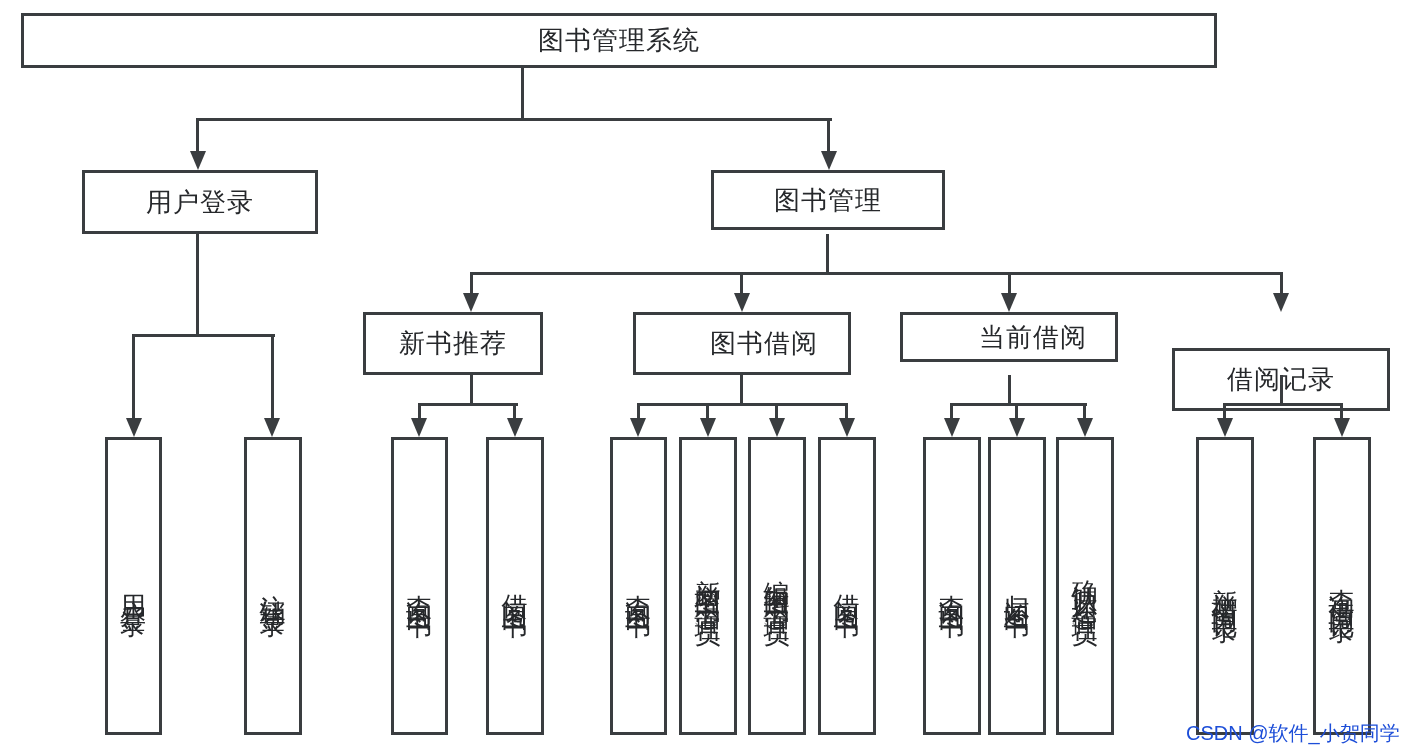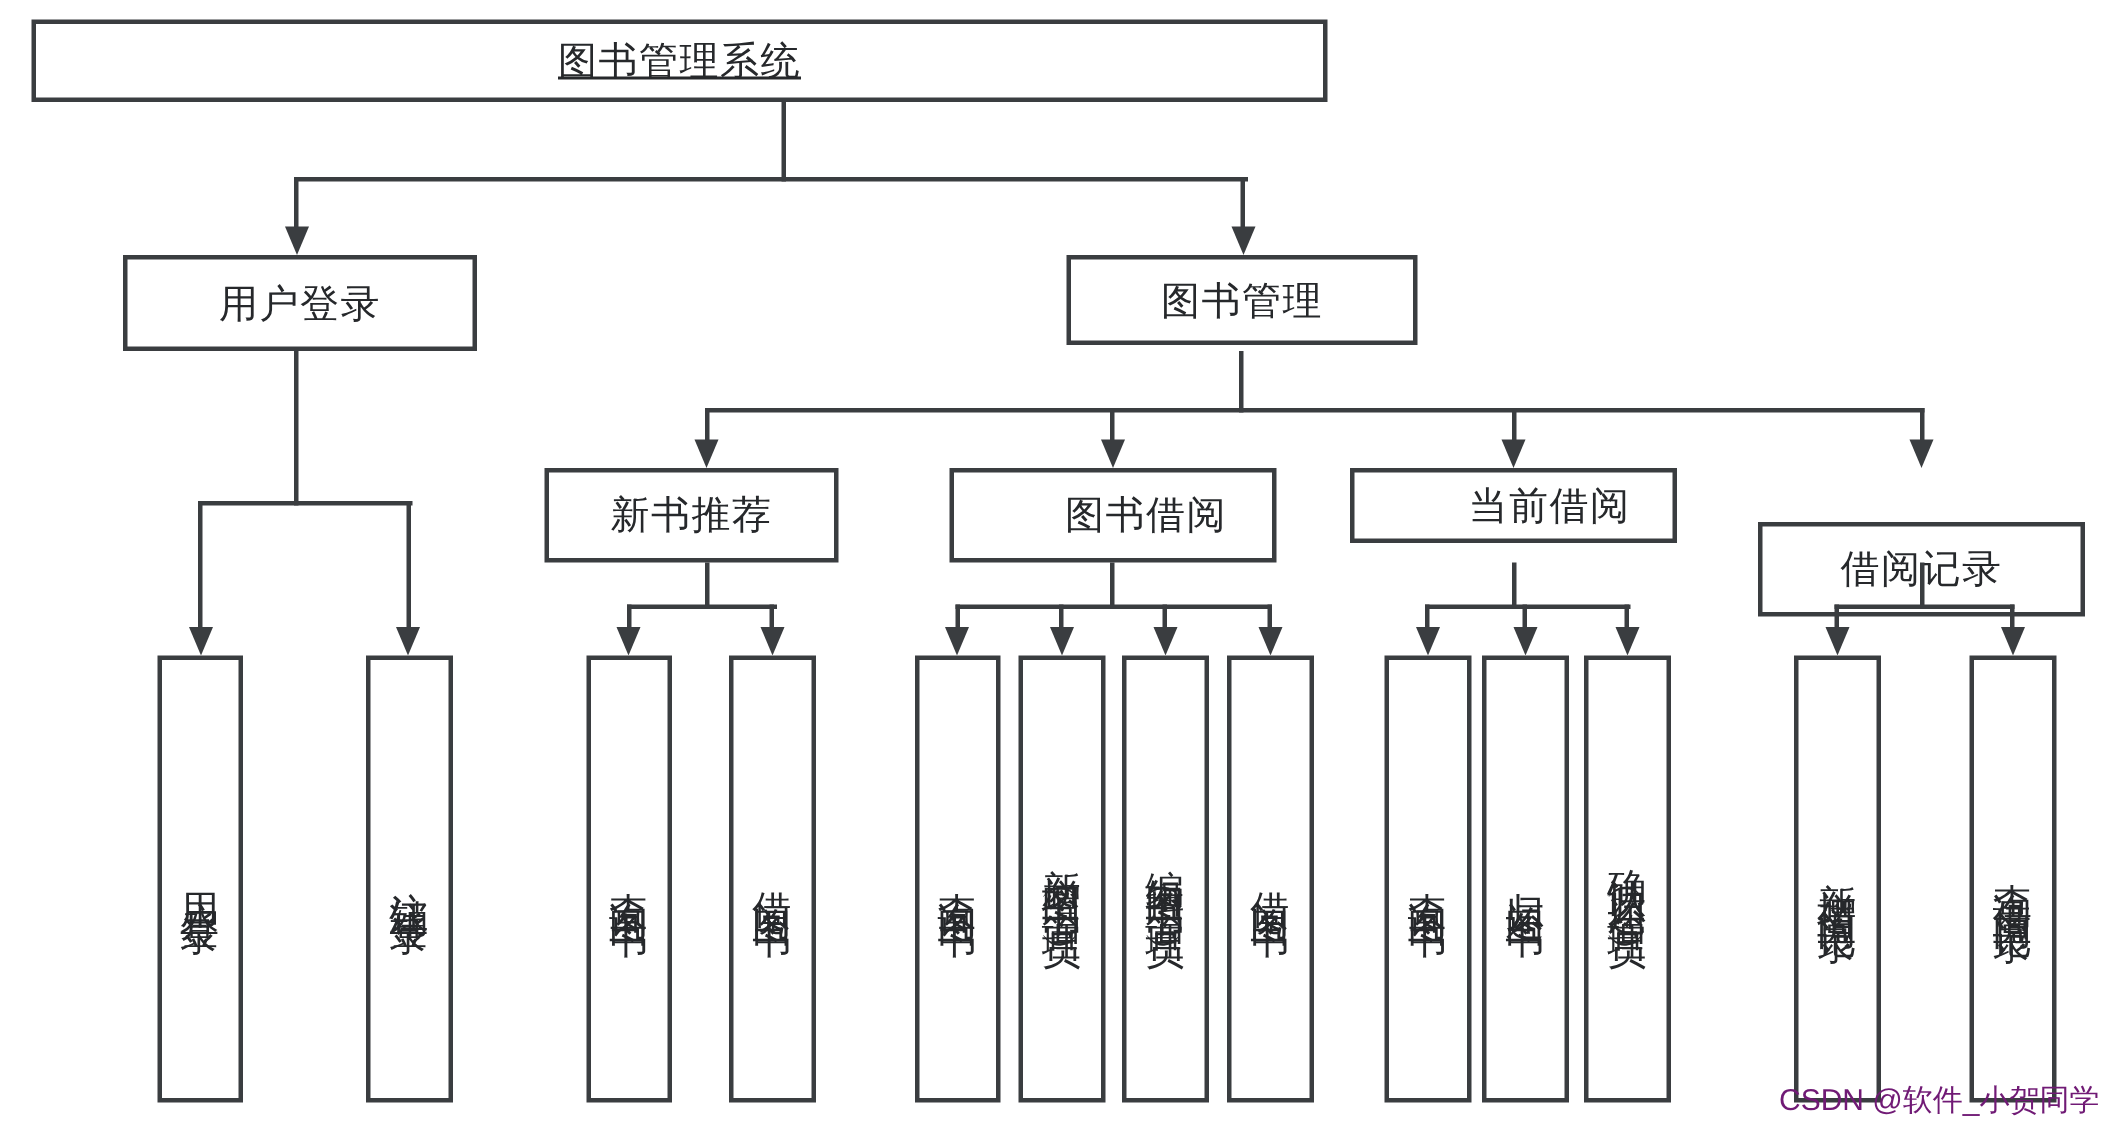--- a/index.html
+++ b/index.html
@@ -61,31 +61,31 @@
     height: 0;
     border-left: 8px solid transparent;
     border-right: 8px solid transparent;
     border-top: 19px solid #3a3d40;
   }
   .watermark {
     position: absolute;
     left: 1186px;
     top: 720px;
     font-size: 20px;
-    color: #701a75;
+    color: #1d4ed8;
     z-index: 6;
     white-space: nowrap;
   }
 </style>
 </head>
 <body>
 
 <div class="canvas">
 
-  <div class="node" style="left:21px; top:13px; width:864px; height:55px;text-decoration:underline;">图书管理系统</div>
+  <div class="node" style="left:21px; top:13px; width:1196px; height:55px;">图书管理系统</div>
 
   <div class="l" style="left:521px; top:68px; width:3px; height:53px;"></div>
   <div class="l" style="left:196px; top:118px; width:636px; height:3px;"></div>
   <div class="l" style="left:196px; top:118px; width:3px; height:36px;"></div>
   <div class="arr" style="left:190px; top:151px;"></div>
   <div class="l" style="left:827px; top:118px; width:3px; height:36px;"></div>
   <div class="arr" style="left:821px; top:151px;"></div>
 
   <div class="node" style="left:82px; top:170px; width:236px; height:64px;">用户登录</div>
   <div class="node" style="left:711px; top:170px; width:234px; height:60px;">图书管理</div>
@@ -101,21 +101,21 @@
   <div class="l" style="left:470px; top:272px; width:813px; height:3px;"></div>
   <div class="l" style="left:470px; top:272px; width:3px; height:23px;"></div>
   <div class="arr" style="left:463px; top:293px;"></div>
   <div class="l" style="left:740px; top:272px; width:3px; height:23px;"></div>
   <div class="arr" style="left:734px; top:293px;"></div>
   <div class="l" style="left:1008px; top:272px; width:3px; height:23px;"></div>
   <div class="arr" style="left:1001px; top:293px;"></div>
   <div class="l" style="left:1280px; top:272px; width:3px; height:23px;"></div>
   <div class="arr" style="left:1273px; top:293px;"></div>
 
-  <div class="node" style="left:363px; top:312px; width:196px; height:63px;">新书推荐</div>
+  <div class="node" style="left:363px; top:312px; width:180px; height:63px;">新书推荐</div>
   <div class="node" style="left:633px; top:312px; width:218px; height:63px;padding-left:44px;">图书借阅</div>
   <div class="node" style="left:900px; top:312px; width:218px; height:50px;padding-left:48px;">当前借阅</div>
   <div class="node" style="left:1172px; top:312px; width:218px; height:63px;margin-top:36px;">借阅记录</div>
 
   <div class="l" style="left:470px; top:375px; width:3px; height:31px;"></div>
   <div class="l" style="left:418px; top:403px; width:100px; height:3px;"></div>
   <div class="l" style="left:418px; top:403px; width:3px; height:17px;"></div>
   <div class="arr" style="left:411px; top:418px;"></div>
   <div class="l" style="left:513px; top:403px; width:3px; height:17px;"></div>
   <div class="arr" style="left:507px; top:418px;"></div>

